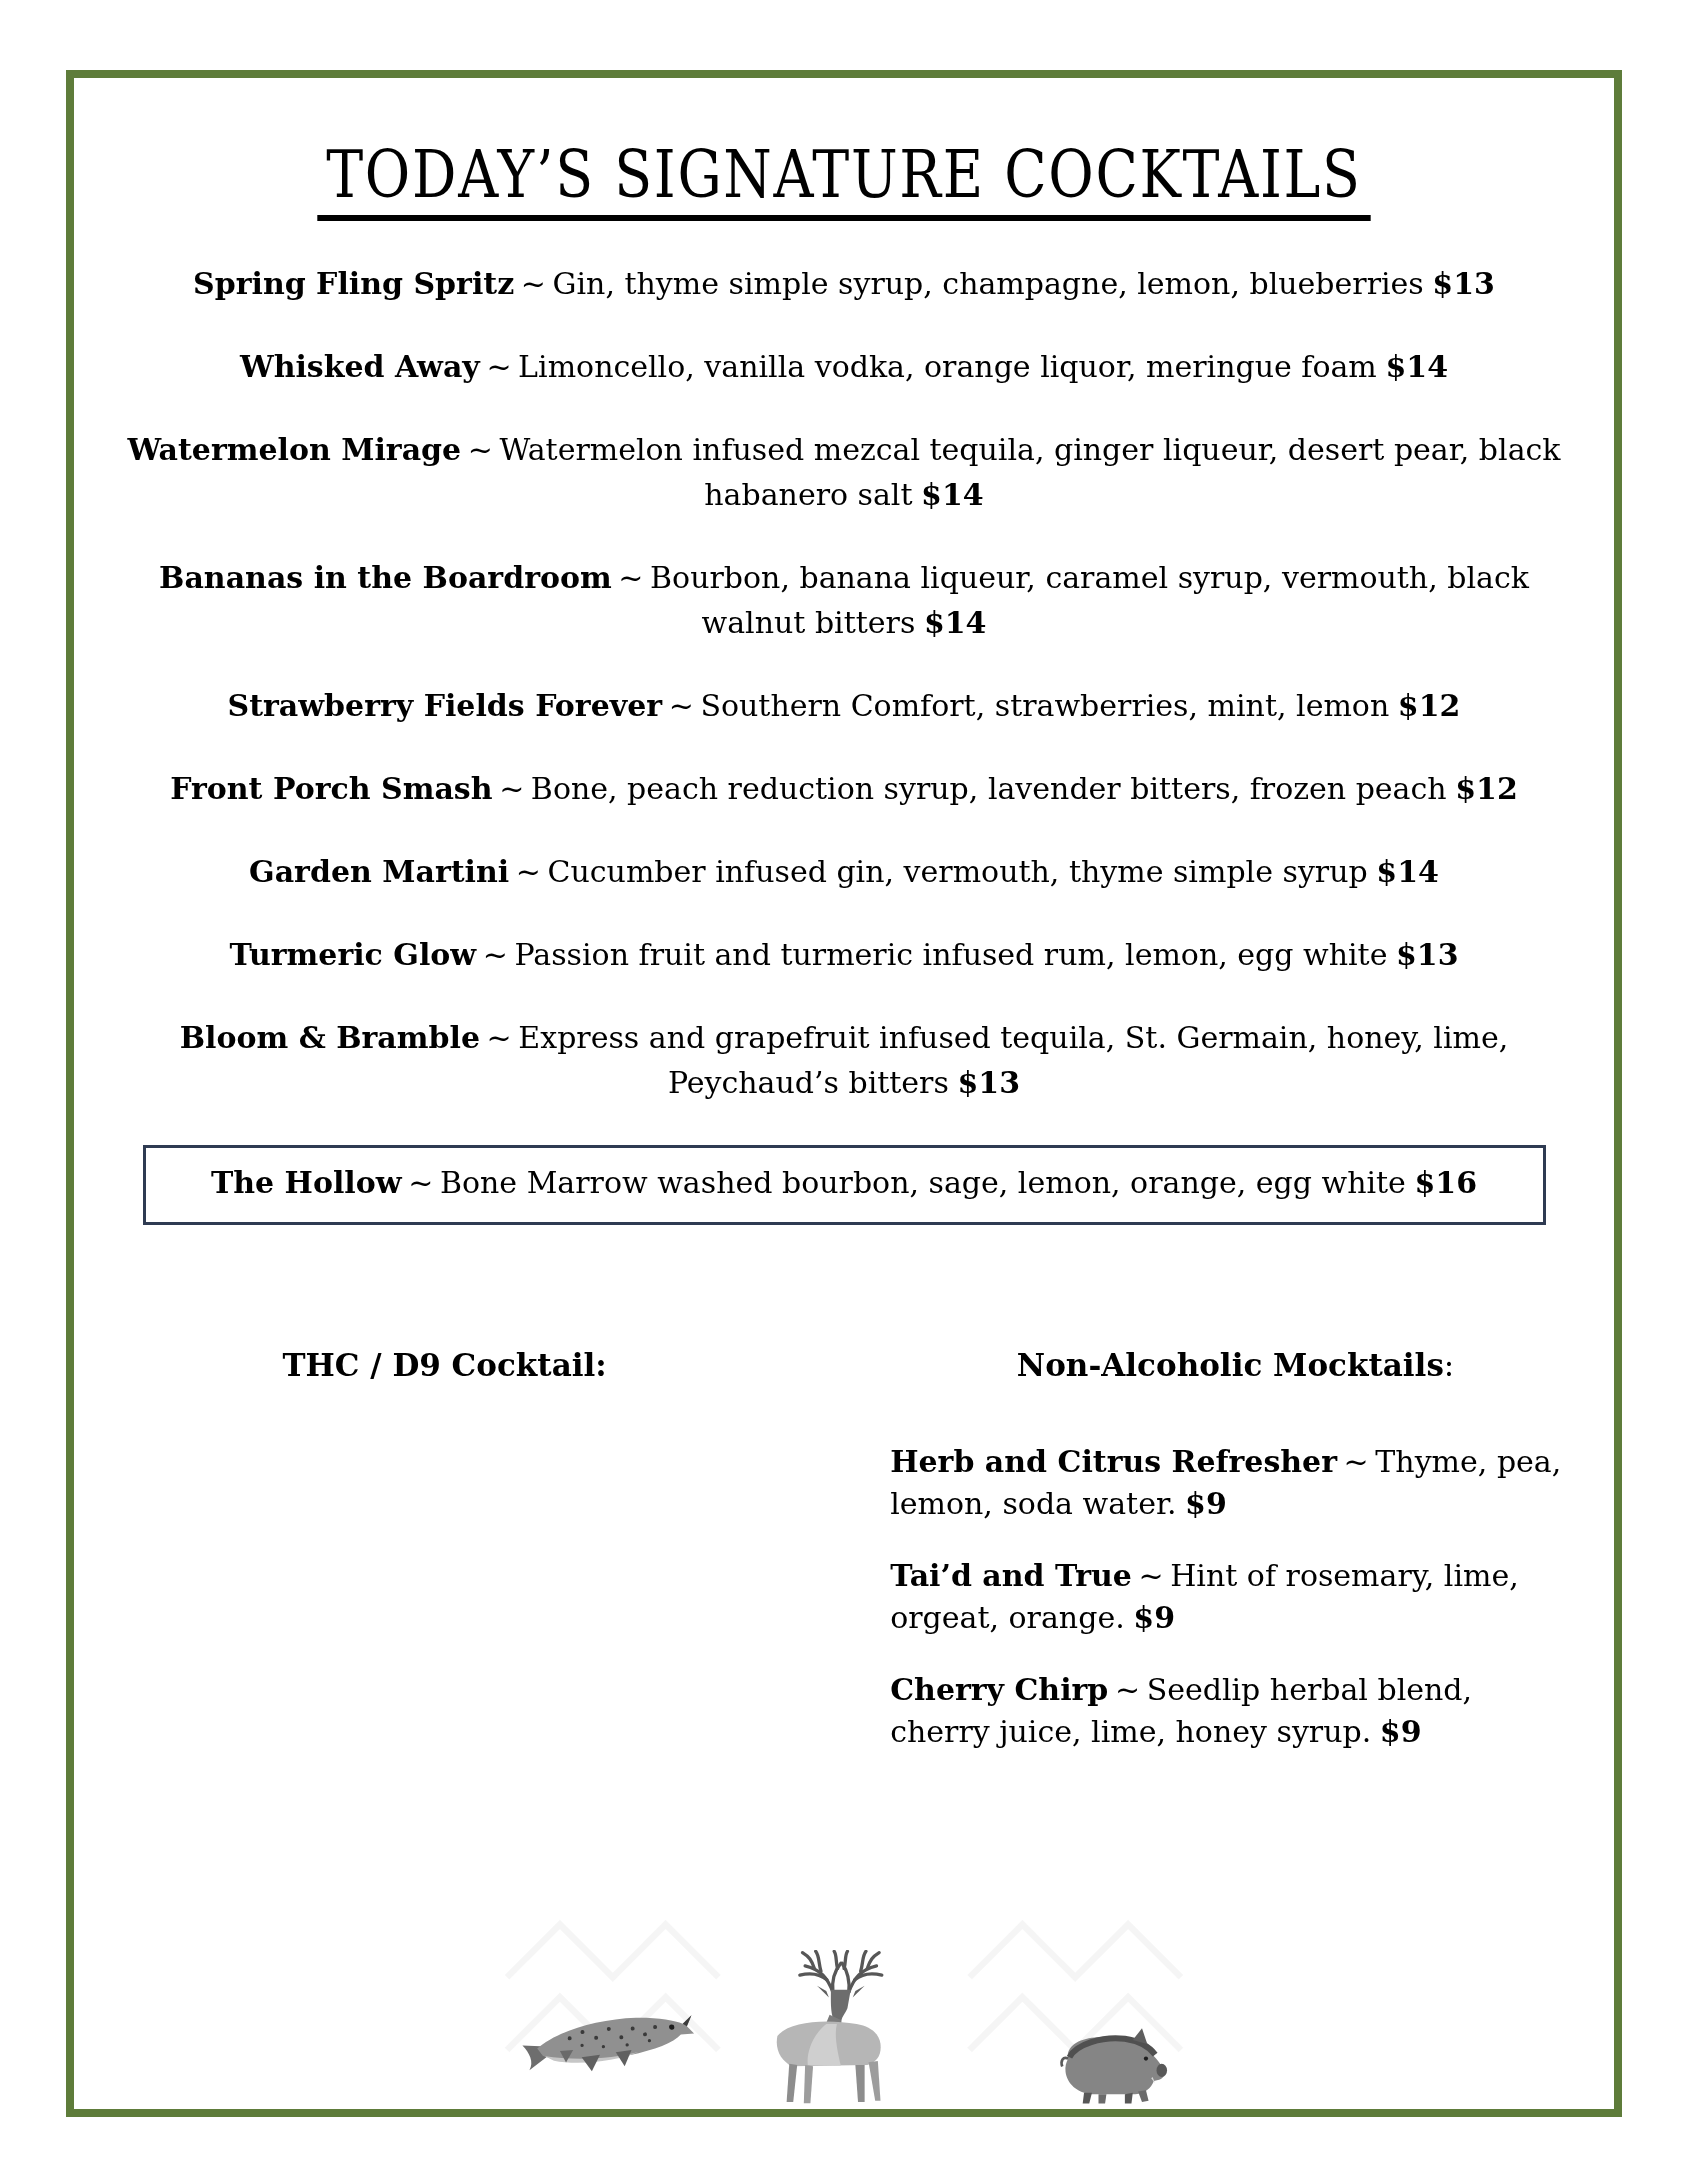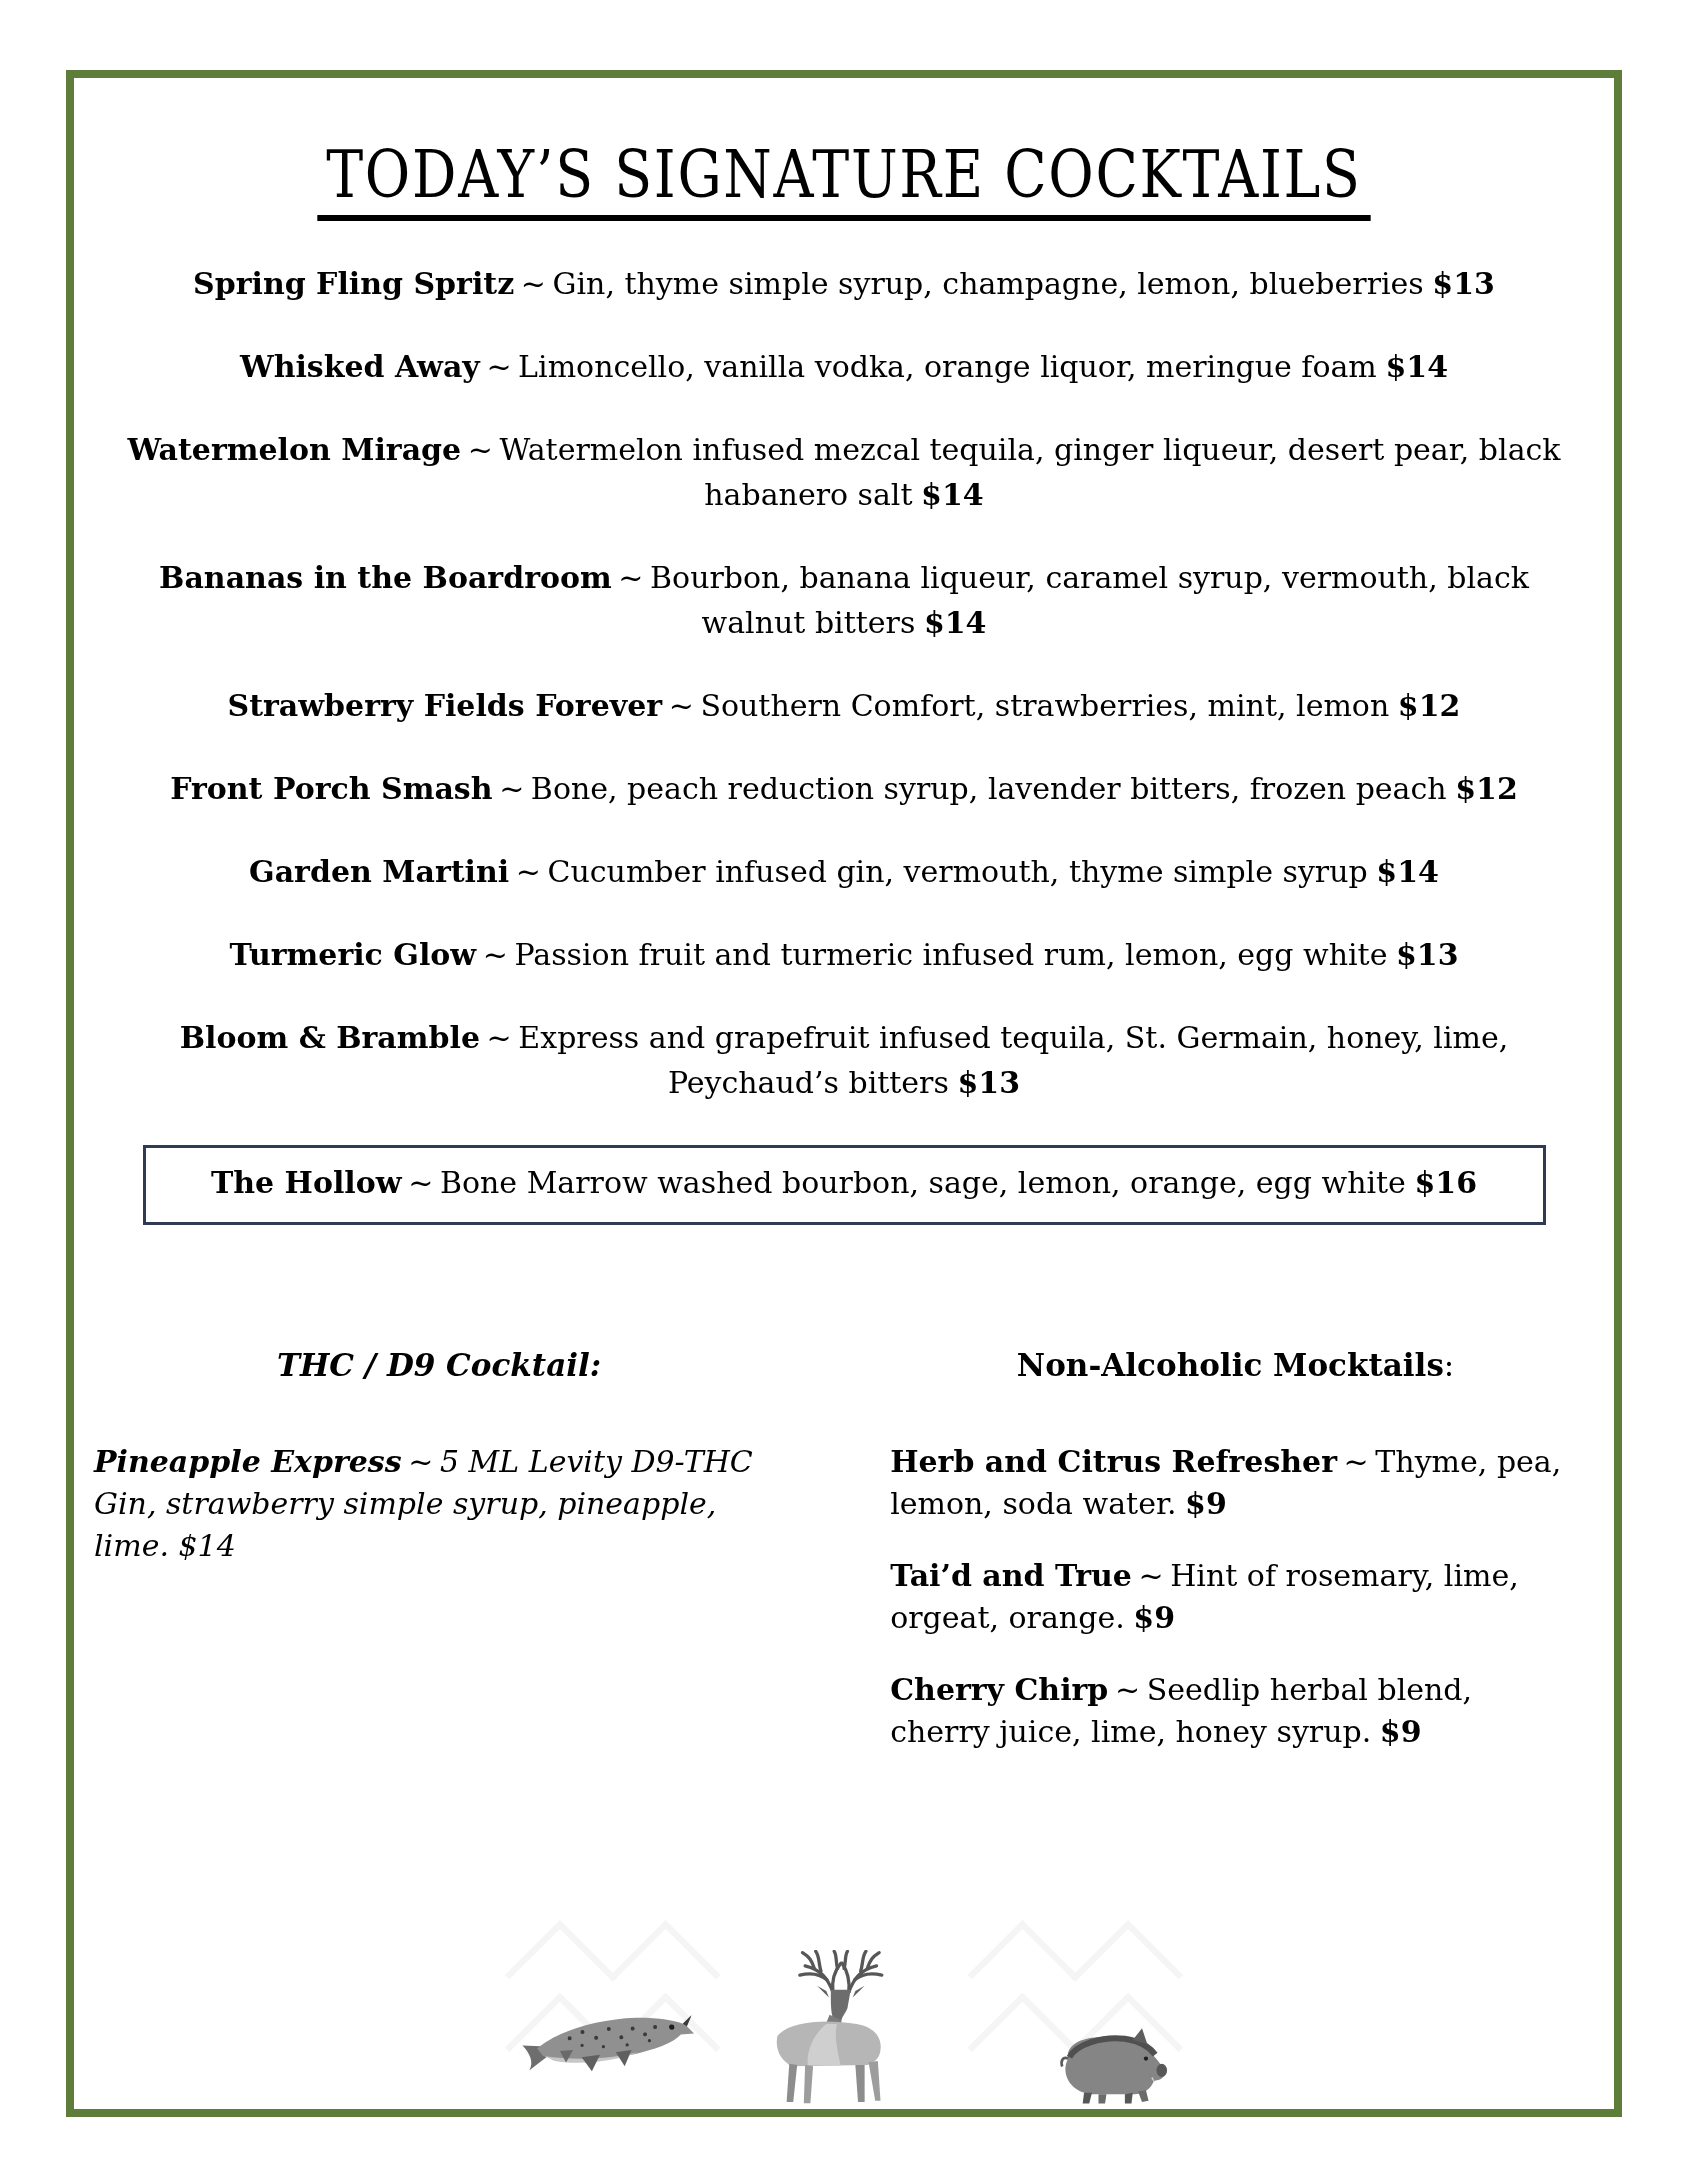--- a/index.html
+++ b/index.html
@@ -36,21 +36,21 @@
   .price { font-weight:bold; margin-left:8.6px; }
   
   .hollow {
     width:1403px; margin:40px auto 0 auto; box-sizing:border-box;
     border:3.3px solid #2f3b52; padding:12px 16px 17px 16px;
     background:#fff;
   }
   .hollow .item { margin:0 auto; }
   
   .columns { display:flex; margin-top:117px; text-align:left; }
-  .col-left  { flex:0 0 53%; box-sizing:border-box; padding-left:20px; padding-right:106px;font-style:italic; }
+  .col-left  { flex:0 0 53%; box-sizing:border-box; padding-left:31px; padding-right:106px; }
   .col-right { flex:1; box-sizing:border-box; padding-right:33px; }
   .col-header { text-align:center; font-weight:bold; font-size:31px; line-height:1.5; margin-bottom:53px; }
   .col-item { font-size:30px; line-height:1.4; margin-bottom:9.3px; }
   
   .animals {
     position:absolute; left:0; right:0; bottom:2.6px;
     display:flex; justify-content:center; align-items:flex-end;
   }
   .animal { display:inline-block; line-height:0; }
   .a-fish { width:180px; height:66px; margin-right:30px; margin-bottom:32px; }
@@ -93,21 +93,20 @@
   </div>
 
   <div class="hollow">
     <p class="item"><span class="nm">The Hollow</span><span class="tilde">~</span><span>Bone Marrow washed bourbon, sage, lemon, orange, egg white</span><span class="price">$16</span></p>
   </div>
 
   <div class="columns">
 
     <div class="col-left">
       <div class="col-header">THC / D9 Cocktail:</div>
-      <p class="col-item"><span class="nm">Pineapple Express</span><span class="tilde">~</span><span>5 ML Levity D9-THC Gin, strawberry simple syrup, pineapple, lime. $14</span></p>
     </div>
 
     <div class="col-right">
       <div class="col-header"><span>Non-Alcoholic Mocktails</span><span style="font-weight:normal">:</span></div>
 
       <p class="col-item"><span class="nm">Herb and Citrus Refresher</span><span class="tilde">~</span><span>Thyme, pea, lemon, soda water.</span><span class="price">$9</span></p>
 
       <p class="col-item"><span class="nm">Tai’d and True</span><span class="tilde">~</span><span>Hint of rosemary, lime, orgeat, orange.</span><span class="price">$9</span></p>
 
       <p class="col-item"><span class="nm">Cherry Chirp</span><span class="tilde">~</span><span>Seedlip herbal blend, cherry juice, lime, honey syrup.</span><span class="price">$9</span></p>

